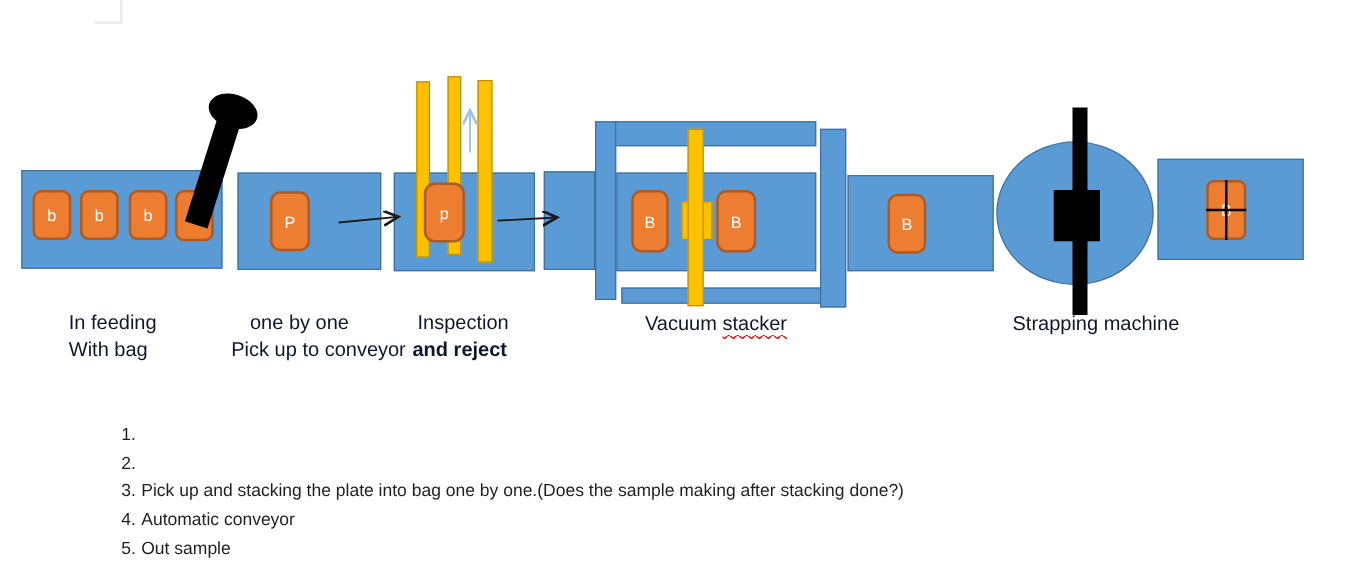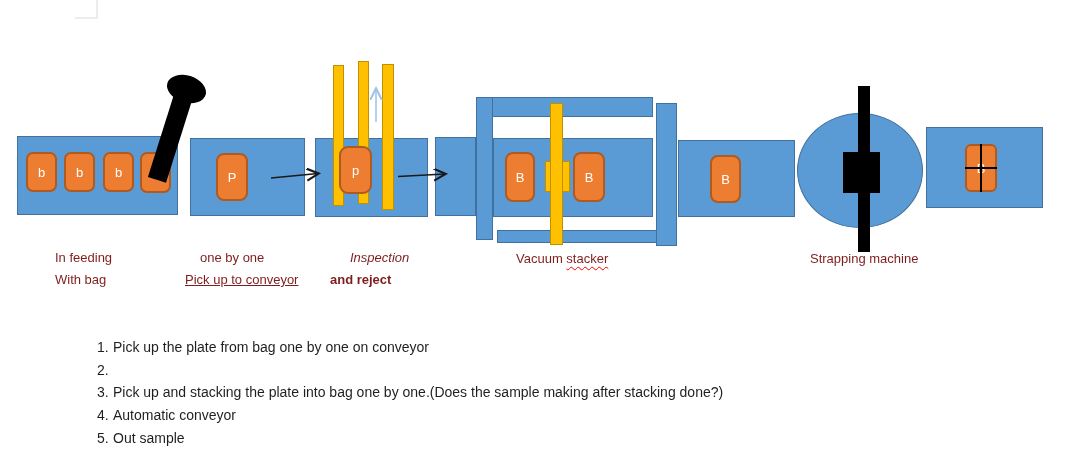--- a/index.html
+++ b/index.html
@@ -6,21 +6,21 @@
   html,body { background:#ffffff; }
   body { font-family: "Liberation Sans", sans-serif; }
   .canvas { position:relative; width:1080px; height:468px; background:#fff; overflow:hidden; }
   .abs { position:absolute; }
   .conveyor { background:#5B9BD5; border:1.5px solid #41719C; }
   .ybar { background:#FFC000; border:1.5px solid #BF9000; }
   .bag { background:#ED7D31; border:2px solid #AE5A21; border-radius:7px;
          color:#fff; display:flex; align-items:center; justify-content:center;
          font-size:13px; }
   .blackfill { background:#000; }
-  .label { position:absolute; font-size:13px; color:#7f1d1d; white-space:nowrap; z-index:8; }
+  .label { position:absolute; font-size:16px; color:#0f172a; white-space:nowrap; z-index:8; }
   .wavy { text-decoration: underline wavy #FF0000; text-decoration-thickness:1px; text-underline-offset:3px; }
   .faint-corner { position:absolute; left:75px; top:-6px; width:23px; height:25px;
                   border-right:2px solid #ececec; border-bottom:2px solid #ececec; }
   .steps { position:absolute; left:97px; top:336px; font-size:14px; color:#1f1f1f; z-index:8; }
   .step-row { display:flex; line-height:22.7px; white-space:nowrap; }
   .step-num { width:16px; flex:0 0 16px; }
   .cross-v { position:absolute; left:50%; top:-2px; bottom:-2px; width:2px; background:#000;
              transform:translateX(-50%); z-index:2; }
   .cross-h { position:absolute; top:50%; left:-2px; right:-2px; height:2px; background:#000;
              transform:translateY(-50%); z-index:2; }
@@ -108,36 +108,35 @@
     </g>
     <line x1="271" y1="178" x2="318" y2="173.5" stroke="#1a1a1a" stroke-width="1.5" marker-end="url(#ah-black)"></line>
     <line x1="398" y1="176.5" x2="445" y2="174" stroke="#1a1a1a" stroke-width="1.5" marker-end="url(#ah-black)"></line>
     <line x1="376" y1="122" x2="376" y2="89" stroke="#9DC3E6" stroke-width="1.5" marker-end="url(#ah-blue)"></line>
   </svg>
 
   <div class="label" style="left:55px; top:250px;">In feeding</div>
   <div class="label" style="left:55px; top:272px;">With bag</div>
 
   <div class="label" style="left:200px; top:250px;">one by one</div>
-  <div class="label" style="left:185px; top:272px;text-decoration:underline;">Pick up to conveyor</div>
+  <div class="label" style="left:185px; top:272px;">Pick up to conveyor</div>
 
-  <div class="label" style="left:350px; top:250px;font-style:italic;">Inspection</div>
+  <div class="label" style="left:334px; top:250px;">Inspection</div>
   <div class="label" style="left:330px; top:272px;font-weight:bold;">and reject</div>
 
   <div class="label" style="left:516px; top:251px;">
     <span>Vacuum</span>
     <span class="wavy">stacker</span>
   </div>
 
   <div class="label" style="left:810px; top:251px;">Strapping machine</div>
 
   <div class="steps">
     <div class="step-row">
       <span class="step-num">1.</span>
-      <span>Pick up the plate from bag one by one on conveyor</span>
     </div>
     <div class="step-row">
       <span class="step-num">2.</span>
     </div>
     <div class="step-row">
       <span class="step-num">3.</span>
       <span>Pick up and stacking the plate into bag one by one.(Does the sample making after stacking done?)</span>
     </div>
     <div class="step-row">
       <span class="step-num">4.</span>

